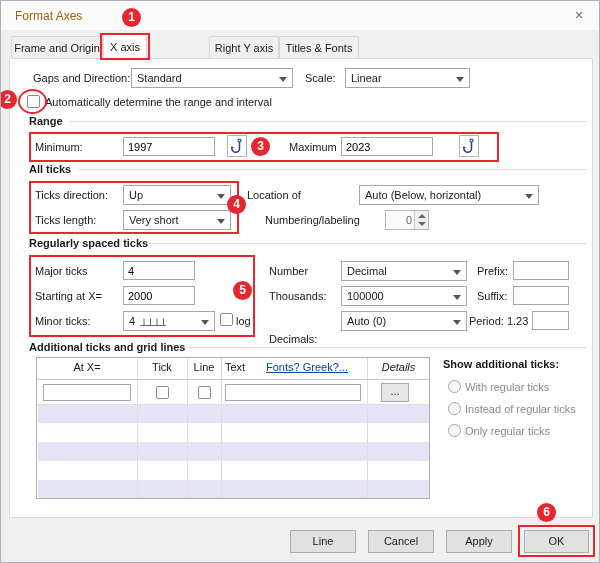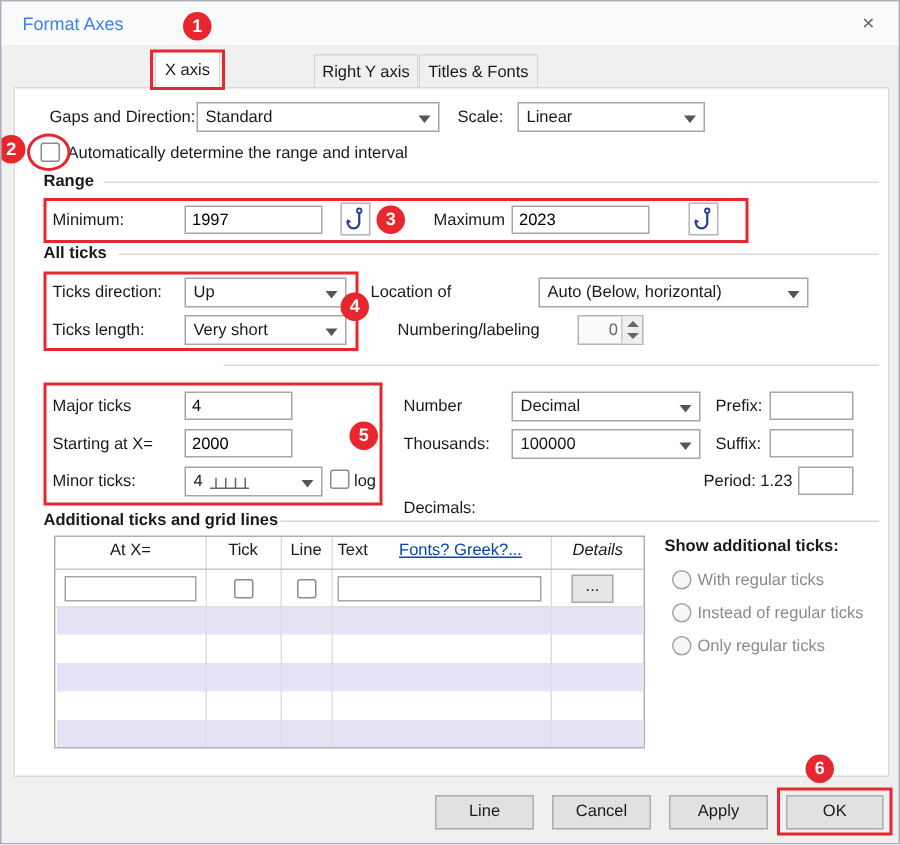--- a/index.html
+++ b/index.html
@@ -2,21 +2,21 @@
 <html><head>
 <meta charset="utf-8">
 <style>
   * { box-sizing: border-box; margin: 0; padding: 0; }
   html,body { width:600px; height:563px; }
   body { font-family: "Liberation Sans", sans-serif; font-size: 11px; color:#1a1a1a; background:#fff; }
 
   .dialog { position:relative; width:600px; height:563px; background:#f0f0f0; border:1px solid #a9b0bb; overflow:hidden; }
 
   .titlebar { position:absolute; left:0; top:0; width:100%; height:30px; background:#fbfbfb; border-bottom:1px solid #ececec; }
-  .title { position:absolute; left:14px; top:8px; font-size:12px; color:#3b82f6; }
+  .title { position:absolute; left:14px; top:8px; font-size:12px; color:#a16207; }
   .close { position:absolute; right:10px; top:6px; width:20px; height:18px; text-align:center; font-size:14px; color:#666; cursor:pointer; }
 
   .tab { position:absolute; top:35px; height:22px; line-height:22px; background:#f0f0f0; border:1px solid #d6d6d6; border-bottom:none; border-radius:2px 2px 0 0; text-align:center; cursor:pointer; z-index:2; }
   .tab.active { top:32px; height:26px; line-height:26px; background:#fff; z-index:4; }
 
   .page { position:absolute; left:8px; top:57px; width:584px; height:460px; background:#fff; border:1px solid #d9d9d9; z-index:1; }
 
   .lbl { position:absolute; white-space:nowrap; z-index:5; }
   .gh  { position:absolute; font-weight:bold; white-space:nowrap; z-index:5; }
   .gline { position:absolute; height:1px; background:#dadada; z-index:5; }
@@ -59,20 +59,21 @@
 </head>
 <body>
 
 <div class="dialog">
 
   <div class="titlebar">
     <div class="title">Format Axes</div>
     <div class="close">×</div>
   </div>
 
+  <div class="tab" style="left:10px; width:92px;">Frame and Origin</div>
   <div class="tab active" style="left:102px; width:44px;">X axis</div>
   <div class="tab" style="left:208px; width:70px;">Right Y axis</div>
   <div class="tab" style="left:278px; width:80px;">Titles &amp; Fonts</div>
 
   <div class="page"></div>
 
   <div class="lbl" style="left:32px; top:71px;">Gaps and Direction:</div>
   <div class="combo" style="left:130px; top:67px; width:162px;">
     <span>Standard</span>
     <span class="tri"></span>
@@ -126,20 +127,21 @@
   </div>
   <div class="lbl" style="left:264px; top:213px;">Numbering/labeling</div>
   <div class="spin" style="left:384px; top:209px; width:44px;">
     <span class="val">0</span>
     <span class="arrows">
         <span class="up"></span>
         <span class="dn"></span>
       </span>
   </div>
 
+  <div class="gh" style="left:28px; top:236px;">Regularly spaced ticks</div>
   <div class="gline" style="left:148px; top:242px; width:437px;"></div>
   <div class="lbl" style="left:34px; top:264px;">Major ticks</div>
   <input class="inp" style="left: 122px; top: 260px; width: 72px;" value="4">
   <div class="lbl" style="left:34px; top:289px;">Starting at X=</div>
   <input class="inp" style="left: 122px; top: 285px; width: 72px;" value="2000">
   <div class="lbl" style="left:34px; top:314px;">Minor ticks:</div>
   <div class="combo" style="left:122px; top:310px; width:92px;">
     <span>4</span>
     <svg width="28" height="11" viewBox="0 0 28 11">
       <path d="M1 9.5 h26 M5 9.5 V2.5 M11.5 9.5 V2.5 M18 9.5 V2.5 M24.5 9.5 V2.5" stroke="#666" stroke-width="1" fill="none"></path>
@@ -153,20 +155,24 @@
   <div class="combo" style="left:340px; top:260px; width:126px;">
     <span>Decimal</span>
     <span class="tri"></span>
   </div>
   <div class="lbl" style="left:268px; top:289px;">Thousands:</div>
   <div class="combo" style="left:340px; top:285px; width:126px;">
     <span>100000</span>
     <span class="tri"></span>
   </div>
   <div class="lbl" style="left:268px; top:332px;">Decimals:</div>
+  <div class="combo" style="left:340px; top:310px; width:126px;">
+    <span>Auto (0)</span>
+    <span class="tri"></span>
+  </div>
 
   <div class="lbl" style="left:476px; top:264px;">Prefix:</div>
   <input class="inp" style="left: 512px; top: 260px; width: 56px;">
   <div class="lbl" style="left:476px; top:289px;">Suffix:</div>
   <input class="inp" style="left: 512px; top: 285px; width: 56px;">
   <div class="lbl" style="left:468px; top:314px;">Period: 1.23</div>
   <input class="inp" style="left: 531px; top: 310px; width: 37px;">
 
   <div class="gh" style="left:28px; top:340px;">Additional ticks and grid lines</div>
   <div class="gline" style="left:186px; top:346px; width:399px;"></div>

